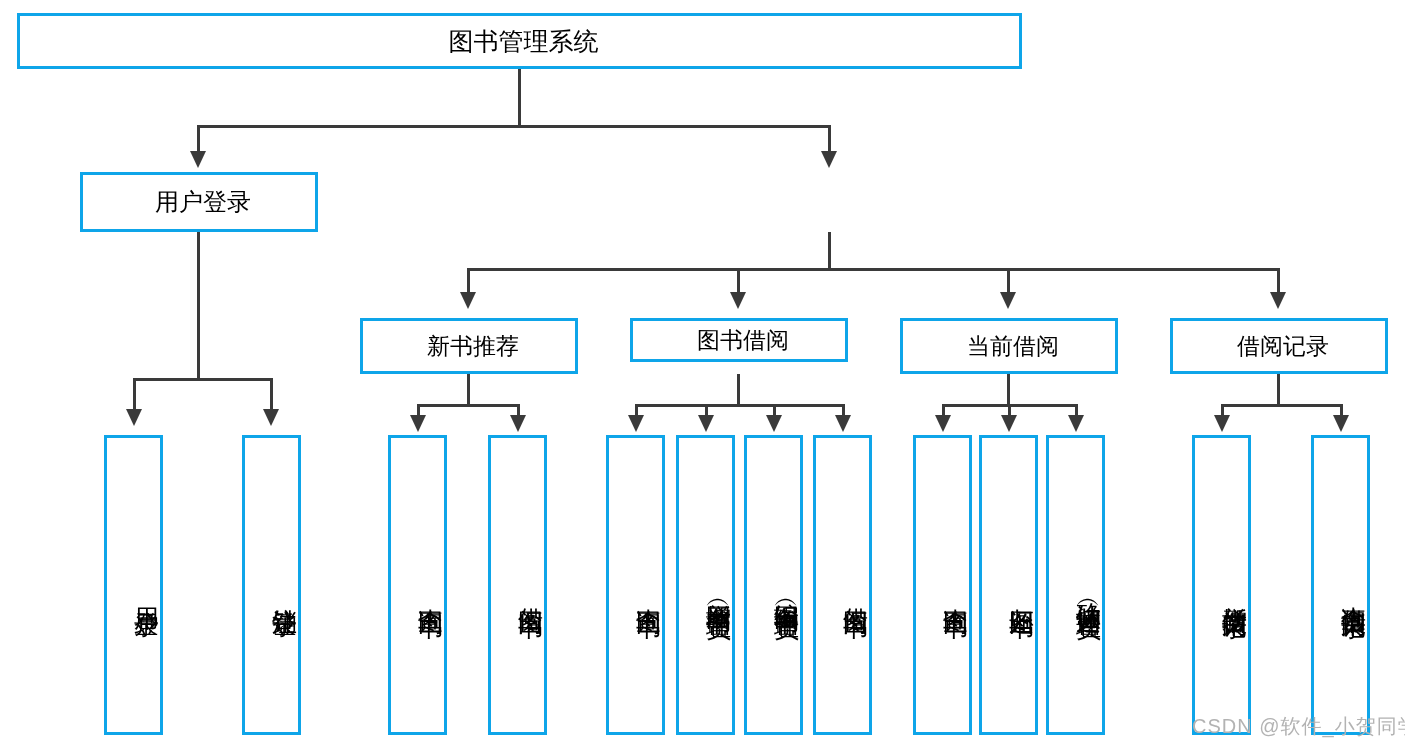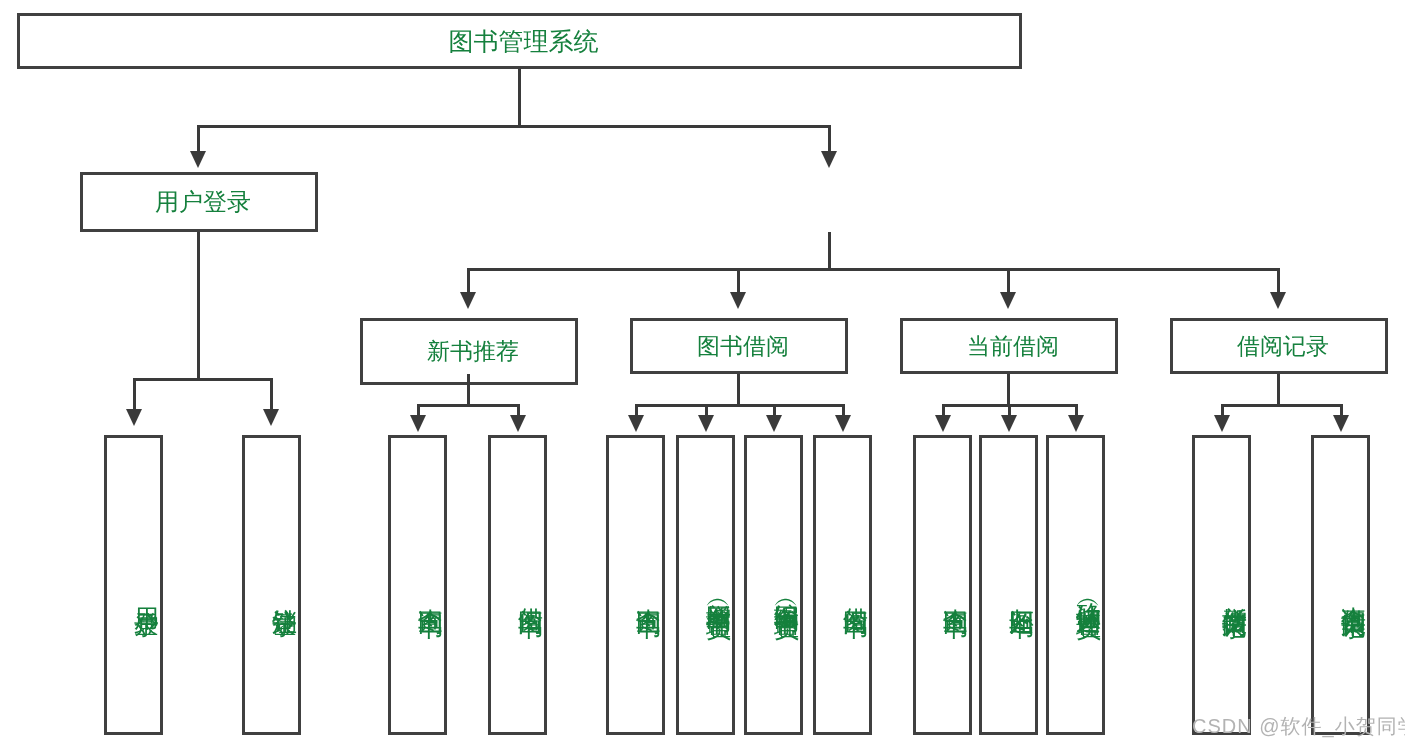--- a/index.html
+++ b/index.html
@@ -13,26 +13,26 @@
   #canvas {
     position: relative;
     width: 1405px;
     height: 747px;
     background: #ffffff;
     overflow: hidden;
   }
   .box {
     position: absolute;
     box-sizing: border-box;
-    border: 3px solid #404040;
+    border: 3px solid #0ea5e9;
     background: #ffffff;
     display: flex;
     align-items: center;
     justify-content: center;
-    color: #15803d;
+    color: #000000;
     padding-left: 8px;
   }
   .box.root {
     font-size: 25px;
   }
   .box.level1 {
     font-size: 24px;
   }
   .box.level2 {
     font-size: 23px;
@@ -114,24 +114,24 @@
   <div class="hline" style="left:467px; top:268px; width:812px;"></div>
   <div class="vline" style="left:467px; top:268px; height:26px;"></div>
   <div class="arrow" style="left:460px; top:292px;"></div>
   <div class="vline" style="left:737px; top:268px; height:26px;"></div>
   <div class="arrow" style="left:730px; top:292px;"></div>
   <div class="vline" style="left:1007px; top:268px; height:26px;"></div>
   <div class="arrow" style="left:1000px; top:292px;"></div>
   <div class="vline" style="left:1277px; top:268px; height:26px;"></div>
   <div class="arrow" style="left:1270px; top:292px;"></div>
 
-  <div class="box level2" style="left:360px; top:318px; width:218px; height:67px;">
+  <div class="box level2" style="left:360px; top:318px; width:218px; height:56px;">
     <span>新书推荐</span>
   </div>
-  <div class="box level2" style="left:630px; top:318px; width:218px; height:56px;">
+  <div class="box level2" style="left:630px; top:318px; width:218px; height:44px;">
     <span>图书借阅</span>
   </div>
   <div class="box level2" style="left:1170px; top:318px; width:218px; height:56px;">
     <span>借阅记录</span>
   </div>
   <div class="box level2" style="left:900px; top:318px; width:218px; height:56px;">
     <span>当前借阅</span>
   </div>
 
   <div class="vline" style="left:467px; top:374px; height:32px;"></div>

